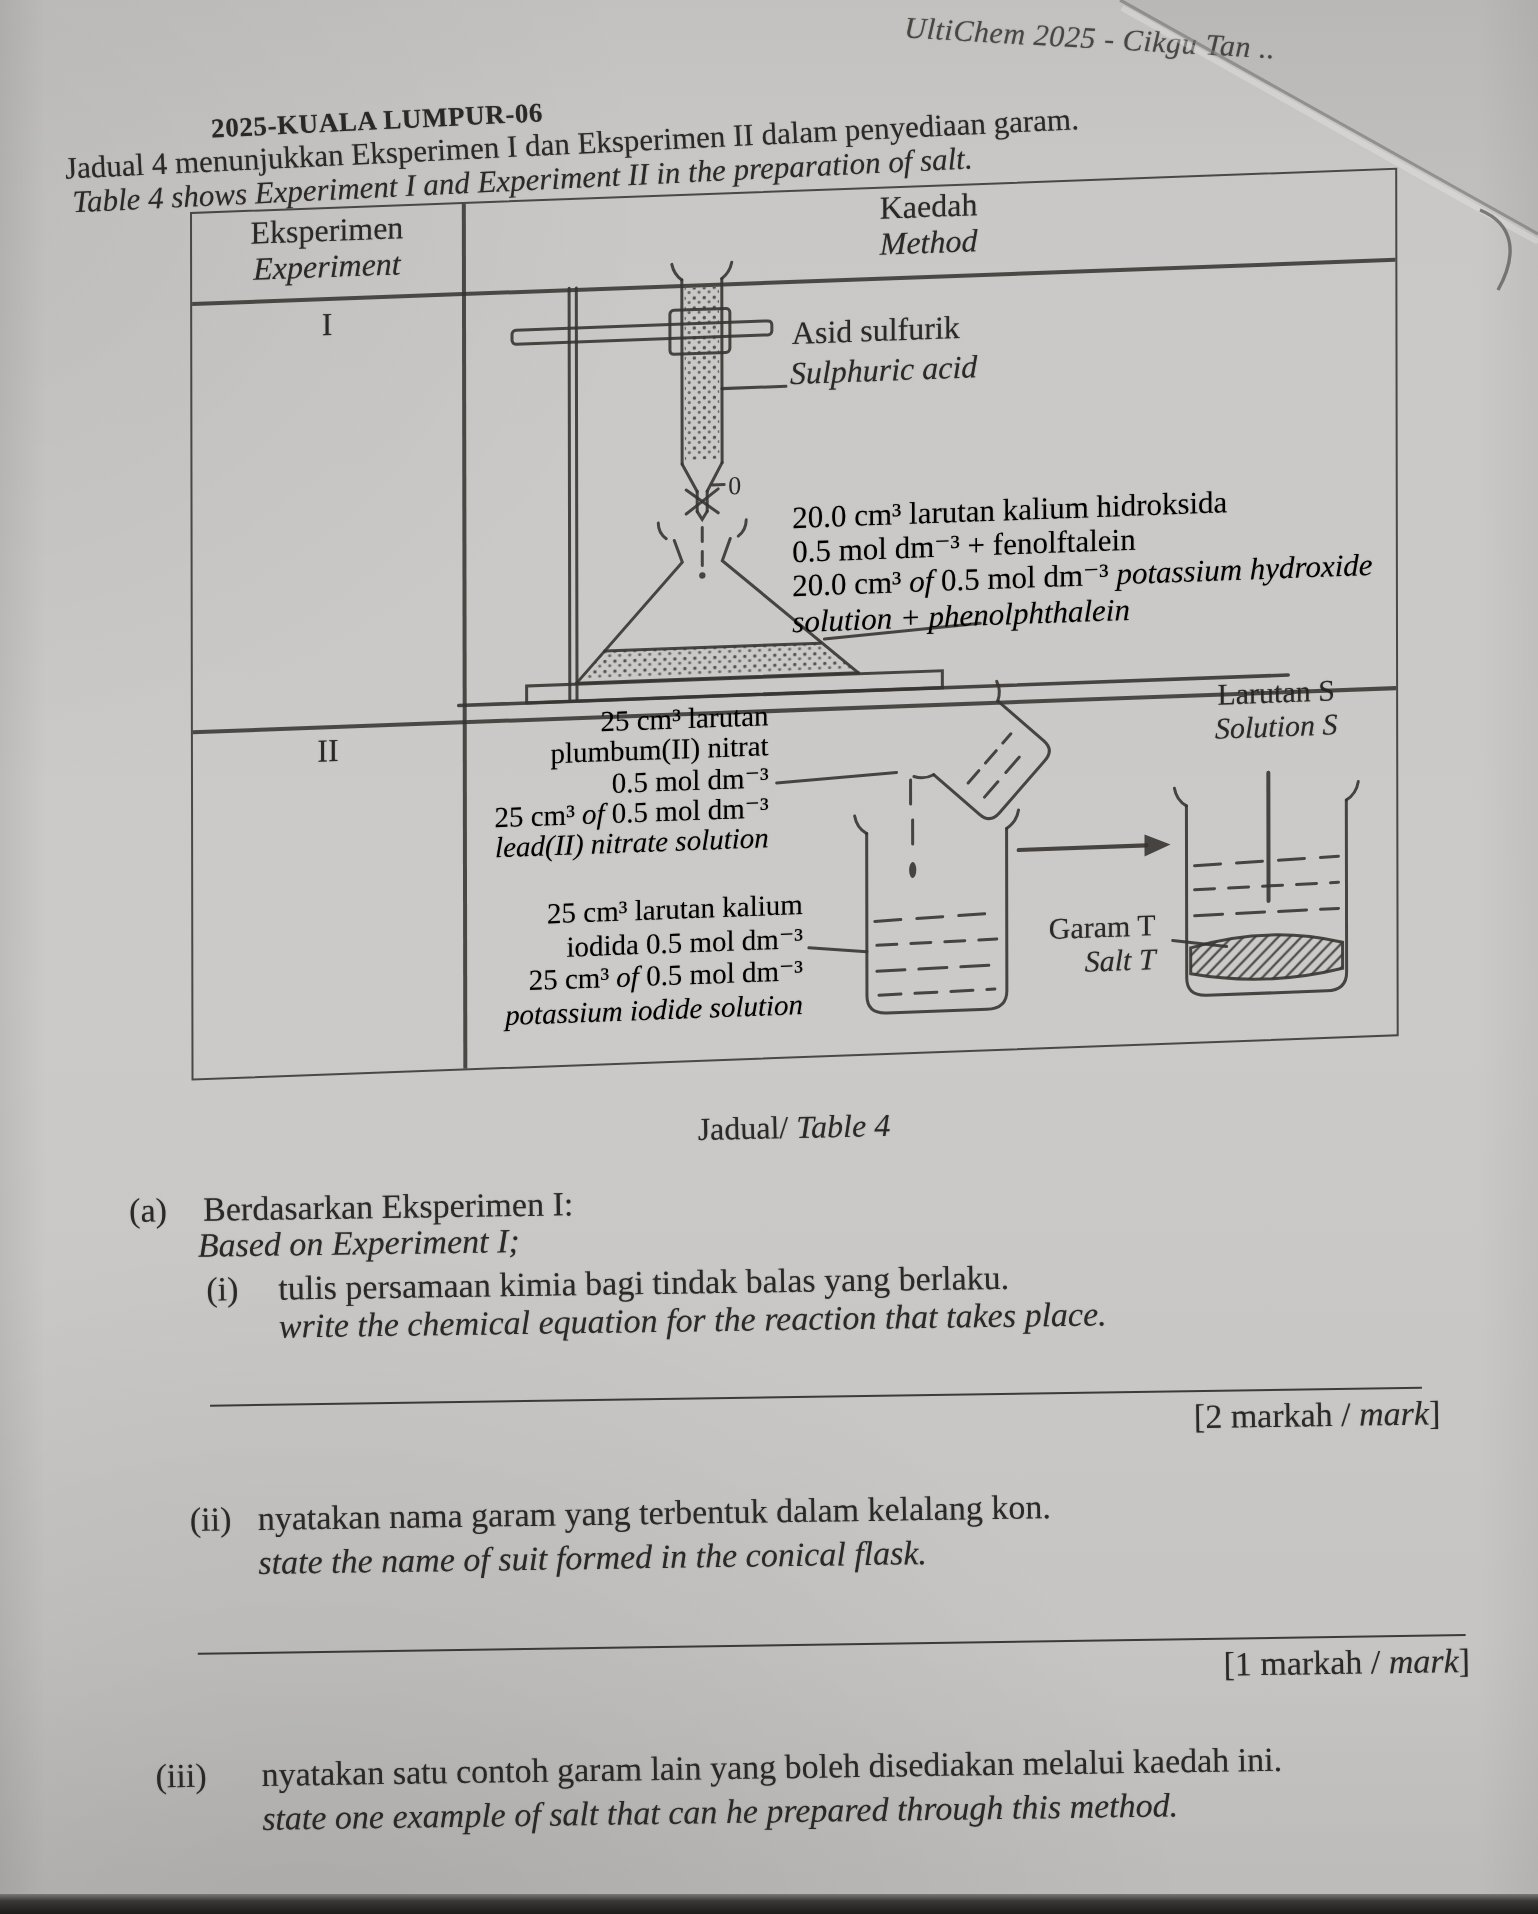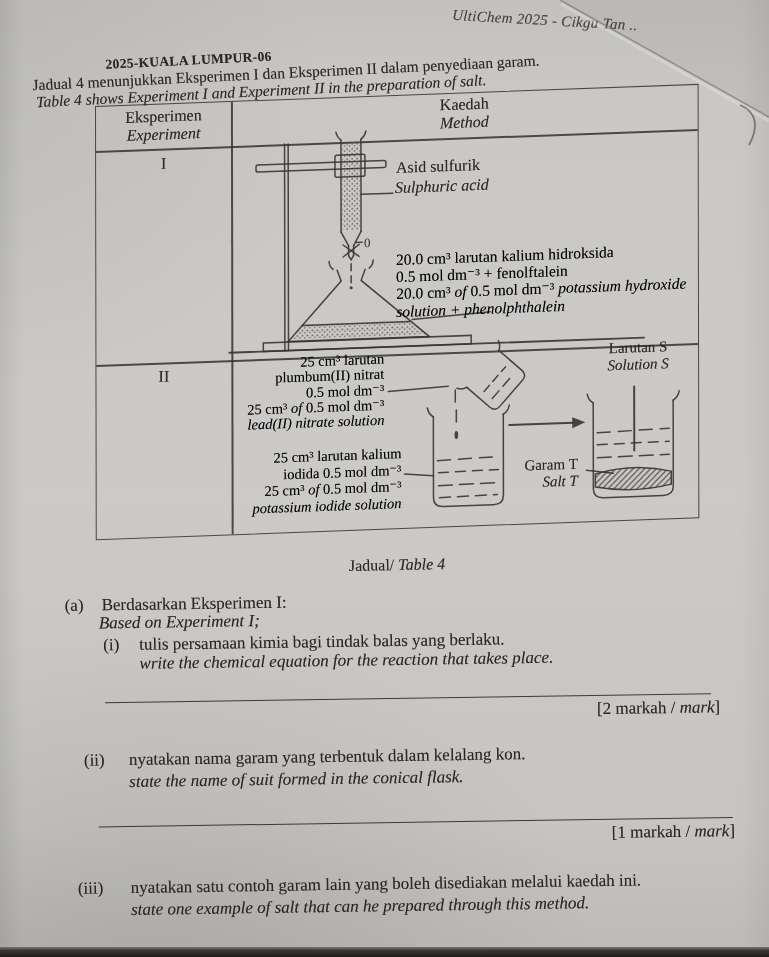--- a/index.html
+++ b/index.html
@@ -189,21 +189,21 @@
     <div class="t soft" style="left:103px;top:596px;">Berdasarkan Eksperimen I:</div>
     <div class="t it soft" style="left:100px;top:614px;">Based on Experiment I;</div>
 
     <div class="t soft" style="left:104px;top:636px;">(i)</div>
     <div class="t soft" style="left:140px;top:636px;">tulis persamaan kimia bagi tindak balas yang berlaku.</div>
     <div class="t it soft" style="left:140px;top:655px;">write the chemical equation for the reaction that takes place.</div>
 
     <div class="answer-line" style="left:105px;top:703px;width:606px;"></div>
     <div class="t rgt soft" style="left:550px;top:707px;width:170px;"><span>[2 markah / </span><span class="it">mark</span><span>]</span></div>
 
-    <div class="t soft" style="left:83px;top:751px;">(ii)</div>
+    <div class="t soft" style="left:94px;top:751px;">(ii)</div>
     <div class="t soft" style="left:128px;top:751px;">nyatakan nama garam yang terbentuk dalam kelalang kon.</div>
     <div class="t it soft" style="left:128px;top:773px;">state the name of suit formed in the conical flask.</div>
 
     <div class="answer-line" style="left:97px;top:827px;width:634px;"></div>
     <div class="t rgt soft" style="left:563px;top:831px;width:170px;"><span>[1 markah / </span><span class="it">mark</span><span>]</span></div>
 
     <div class="t soft" style="left:75px;top:879px;">(iii)</div>
     <div class="t soft" style="left:128px;top:879px;">nyatakan satu contoh garam lain yang boleh disediakan melalui kaedah ini.</div>
     <div class="t it soft" style="left:128px;top:901px;">state one example of salt that can he prepared through this method.</div>
   </div>

